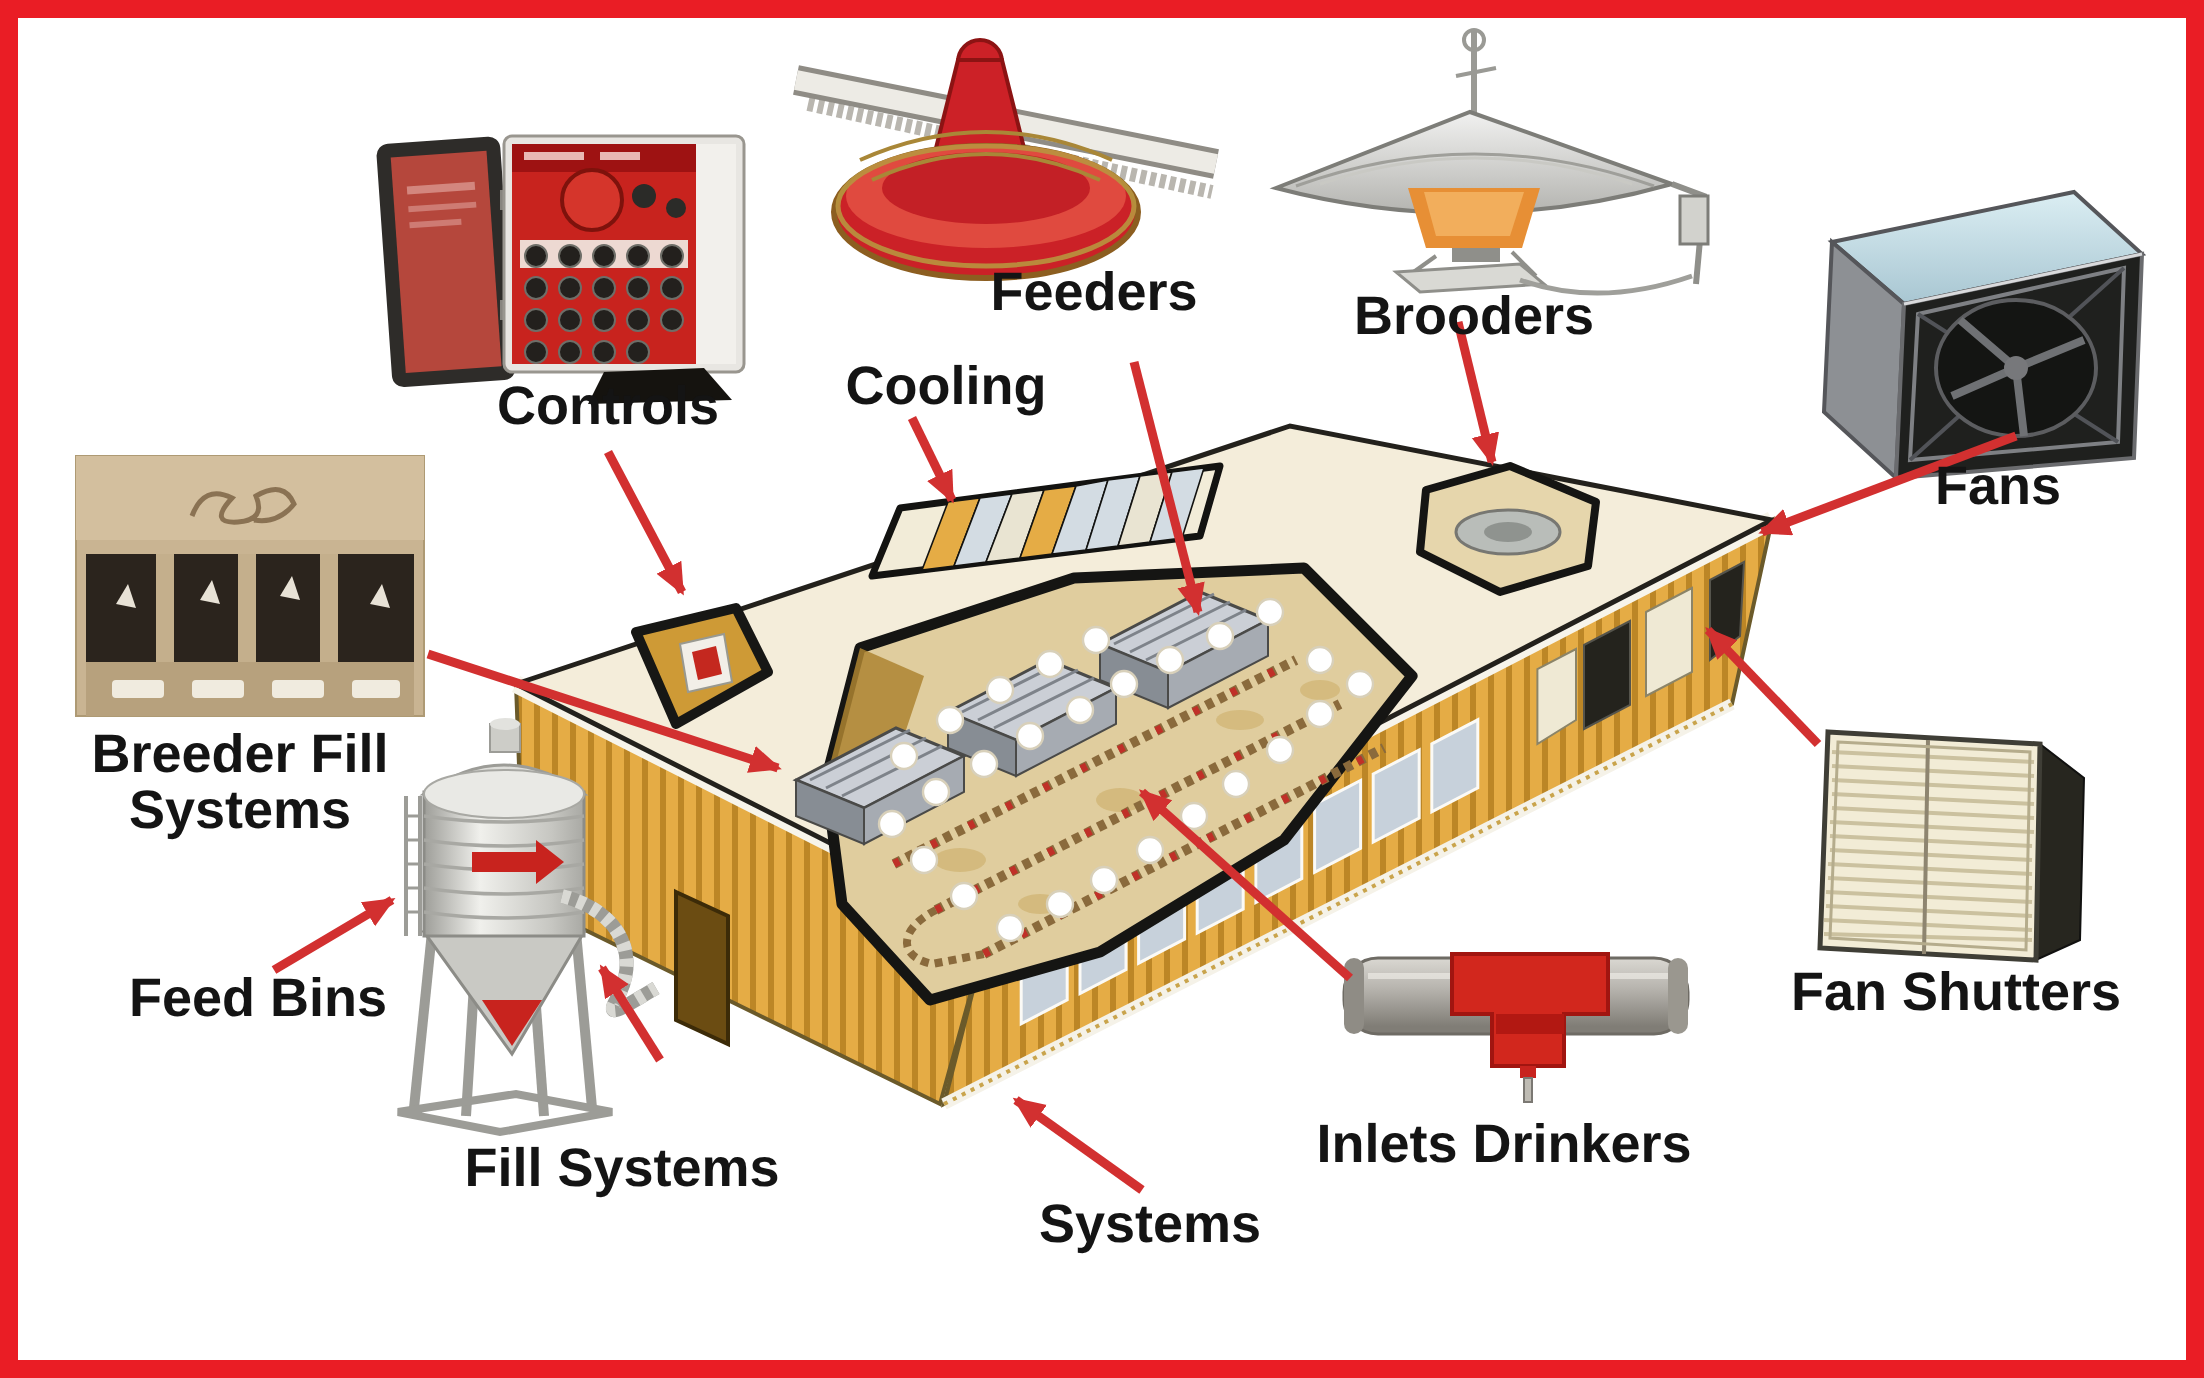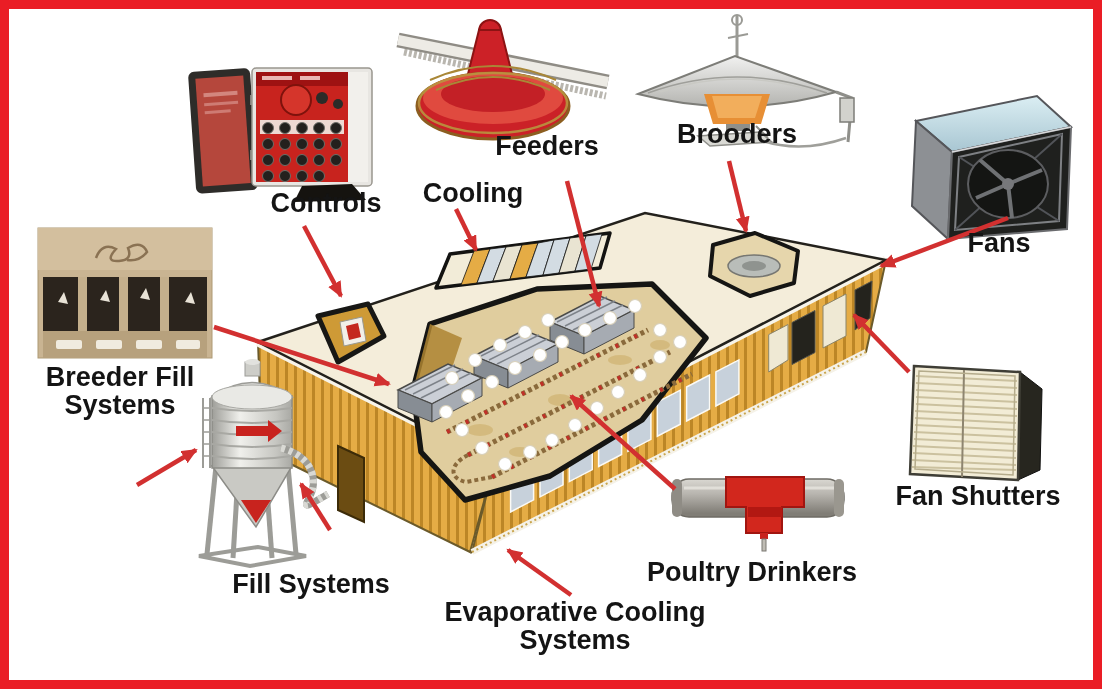--- a/index.html
+++ b/index.html
@@ -364,31 +364,31 @@
     <line x1="1008" y1="218" x2="881" y2="266" marker-end="url(#ah)"></line>
     <line x1="909" y1="372" x2="854" y2="315" marker-end="url(#ah)"></line>
     <line x1="675" y1="489" x2="571" y2="396" marker-end="url(#ah)"></line>
     <line x1="571" y1="595" x2="508" y2="550" marker-end="url(#ah)"></line>
     <line x1="330" y1="530" x2="301" y2="484" marker-end="url(#ah)"></line>
     <line x1="137" y1="485" x2="196" y2="450" marker-end="url(#ah)"></line>
     <line x1="214" y1="327" x2="389" y2="384" marker-end="url(#ah)"></line>
   </g>
 </svg>
 
-<div class="lbl" style="left:326px;top:189px">Controls</div>
+<div class="lbl" style="left:304px;top:189px">Controls</div>
 <div class="lbl" style="left:473px;top:179px">Cooling</div>
 <div class="lbl" style="left:547px;top:132px">Feeders</div>
-<div class="lbl" style="left:737px;top:120px">Brooders</div>
+<div class="lbl" style="left:737px;top:144px">Brooders</div>
 <div class="lbl" style="left:999px;top:229px">Fans</div>
 <div class="lbl" style="left:978px;top:482px">Fan Shutters</div>
-<div class="lbl" style="left:752px;top:558px">Poultry Drinkers</div>
+<div class="lbl" style="left:752px;top:558px">Inlets Drinkers</div>
 <div class="lbl" style="left:575px;top:598px">
-  <span>Evaporative Cooling</span>
   <span>Systems</span>
 </div>
 <div class="lbl" style="left:311px;top:570px">Fill Systems</div>
+<div class="lbl" style="left:129px;top:485px">Feed Bins</div>
 <div class="lbl" style="left:120px;top:363px">
   <span>Breeder Fill</span>
   <span>Systems</span>
 </div>
 
 <div class="frame"></div>
 </div>
 
 </body></html>

